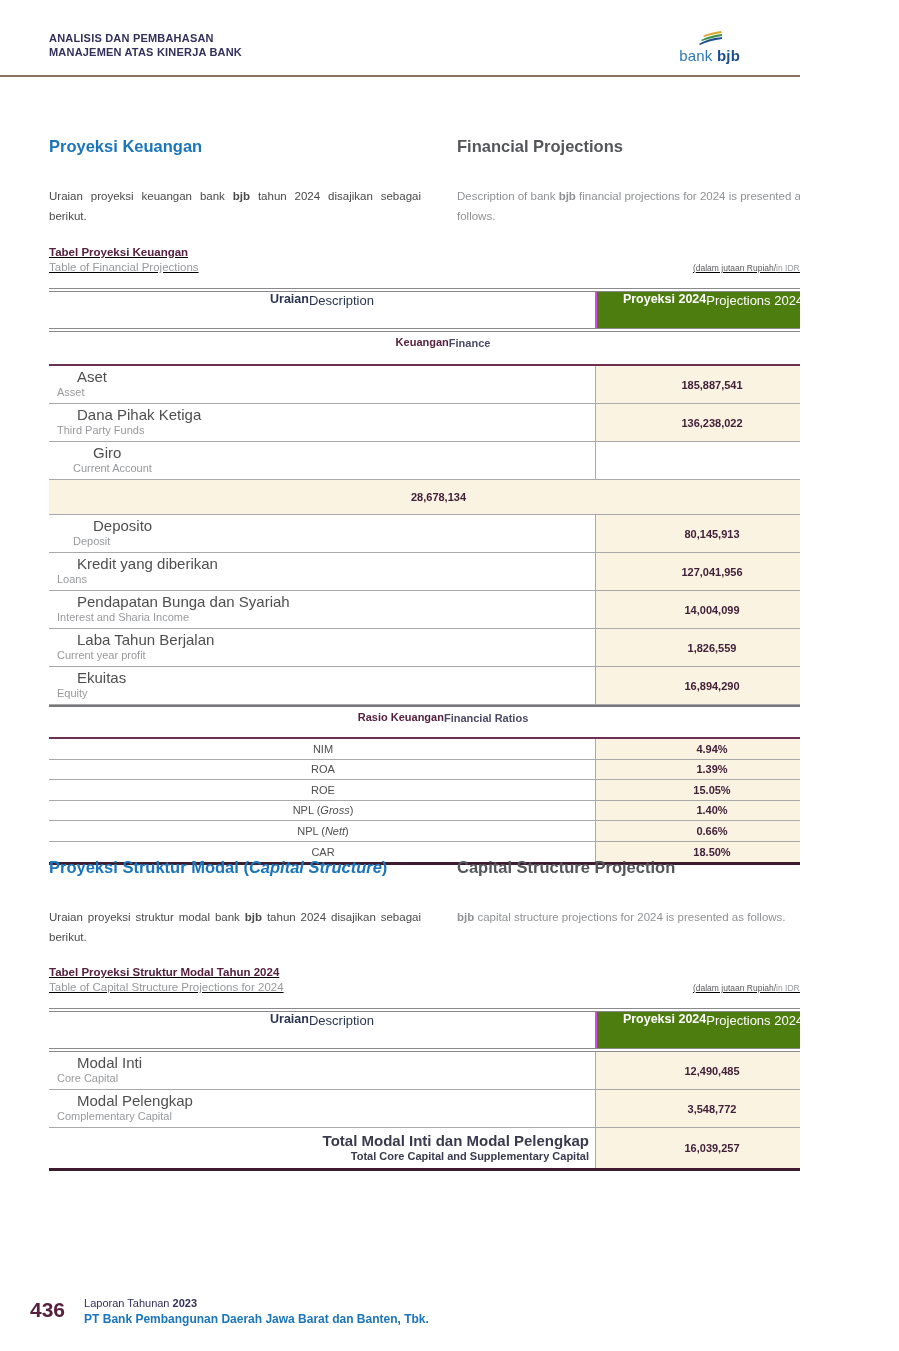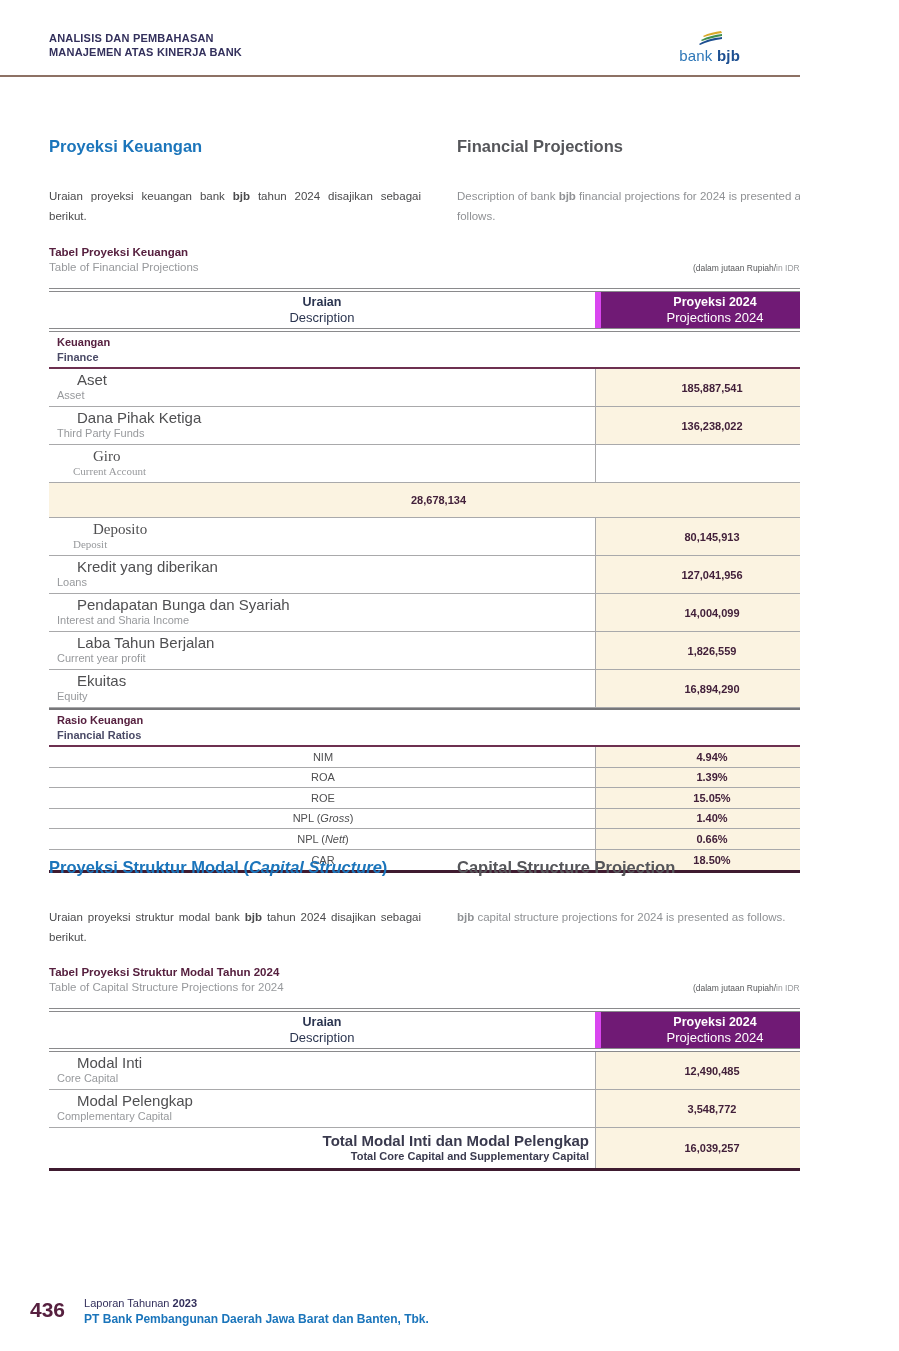--- a/index.html
+++ b/index.html
@@ -20,45 +20,45 @@
   .content { position:absolute; left:49px; width:780px; }
   .two-col { display:grid; grid-template-columns:372px 372px; column-gap:36px; }
   .sec-title-id { font-size:16.5px; font-weight:bold; color:#1b75bb; }
   .sec-title-en { font-size:16.5px; font-weight:bold; color:#55565a; }
   .para { margin-top:30px; font-size:11.5px; line-height:20px; }
   .para-id { color:#4a4a4c; text-align:justify; }
   .para-en { color:#8f9194; }
   .para b { font-weight:bold; }
 
   
-  .cap-row { display:flex; justify-content:space-between; align-items:flex-end; }
+  .cap-row { display:flex; justify-content:space-between; align-items:flex-end;text-decoration:underline; }
   .cap-id { font-size:11.5px; font-weight:bold; color:#56203f; }
   .cap-en { font-size:11.5px; color:#97999c; margin-top:3px; }
   .unit-note { font-size:8.5px; white-space:nowrap; }
   .unit-dark { color:#58595b; }
   .unit-light { color:#97999c; }
 
   
   .tbl { width:780px; border-top:4px double #8a8a8c; border-bottom:3px solid #3f1b30; }
   .t-header { display:flex; height:40px; border-bottom:4px double #8a8a8c; }
-  .th-desc { width:546px; display:flex; flex-direction:column; justify-content:center; text-align:center; }
-  .th-proj { flex:1; background:#701a75; border-left:6px solid #d946ef; display:flex; flex-direction:column; justify-content:center; text-align:center; }
+  .th-desc { width:546px; display:flex; flex-direction:row; justify-content:center; text-align:center; }
+  .th-proj { flex:1; background:#4d7c0f; border-left:2px solid #d946ef; display:flex; flex-direction:row; justify-content:center; text-align:center; }
   .th-l1 { font-size:12.5px; font-weight:bold; }
   .th-l2 { font-size:13px; margin-top:1px; }
   .th-desc .th-l1, .th-desc .th-l2 { color:#2b3550; }
   .th-proj .th-l1, .th-proj .th-l2 { color:#ffffff; }
 
   .tr { display:flex; border-bottom:1px solid #a9a9ab; min-height:35px; }
   .td-label { width:547px; border-right:1px solid #a9a9ab; display:flex; flex-direction:column; justify-content:center; padding:4px 6px 4px 8px; }
   .td-label .l-id { font-size:15px; color:#4f4f51; line-height:14px;margin-left:20px; }
   .td-label .l-en { font-size:11px; color:#97999c; line-height:14px; margin-top:1px; }
   .td-value { flex:1; background:#fbf3e1; border-right:1px solid #cfcfcf; display:flex; align-items:center; justify-content:center; font-size:11px; font-weight:bold; color:#42203a; }
-  .indent .l-id, .indent .l-en { padding-left:16px;font-family:Liberation Serif, serif; }
-
-  .tr-section { display:flex; flex-direction:column; justify-content:center; min-height:34px; border-bottom:2px solid #6d3050; padding:3px 0 3px 8px; }
+  .indent .l-id, .indent .l-en { padding-left:16px; }
+
+  .tr-section { display:flex; flex-direction:row; justify-content:center; min-height:34px; border-bottom:2px solid #6d3050; padding:3px 0 3px 8px; }
   .tr-section .s-id { font-size:11px; font-weight:bold; color:#56203f; line-height:14px; }
   .tr-section .s-en { font-size:11px; font-weight:bold; color:#4a4a66; line-height:14px; margin-top:1px; }
   .bt-dark { border-top:2px solid #77777a; }
 
   .tr-ratio { min-height:20.5px; }
   .tr-ratio .td-label { flex-direction:row; align-items:center; padding:2px 6px 2px 8px; }
   .tr-ratio .l-one { font-size:11px; color:#4f4f51; }
   .tr-ratio .l-one i { font-style:italic; }
 
   .tr-total .l-id, .tr-total .l-en { font-weight:bold; color:#3a3a4e; }

